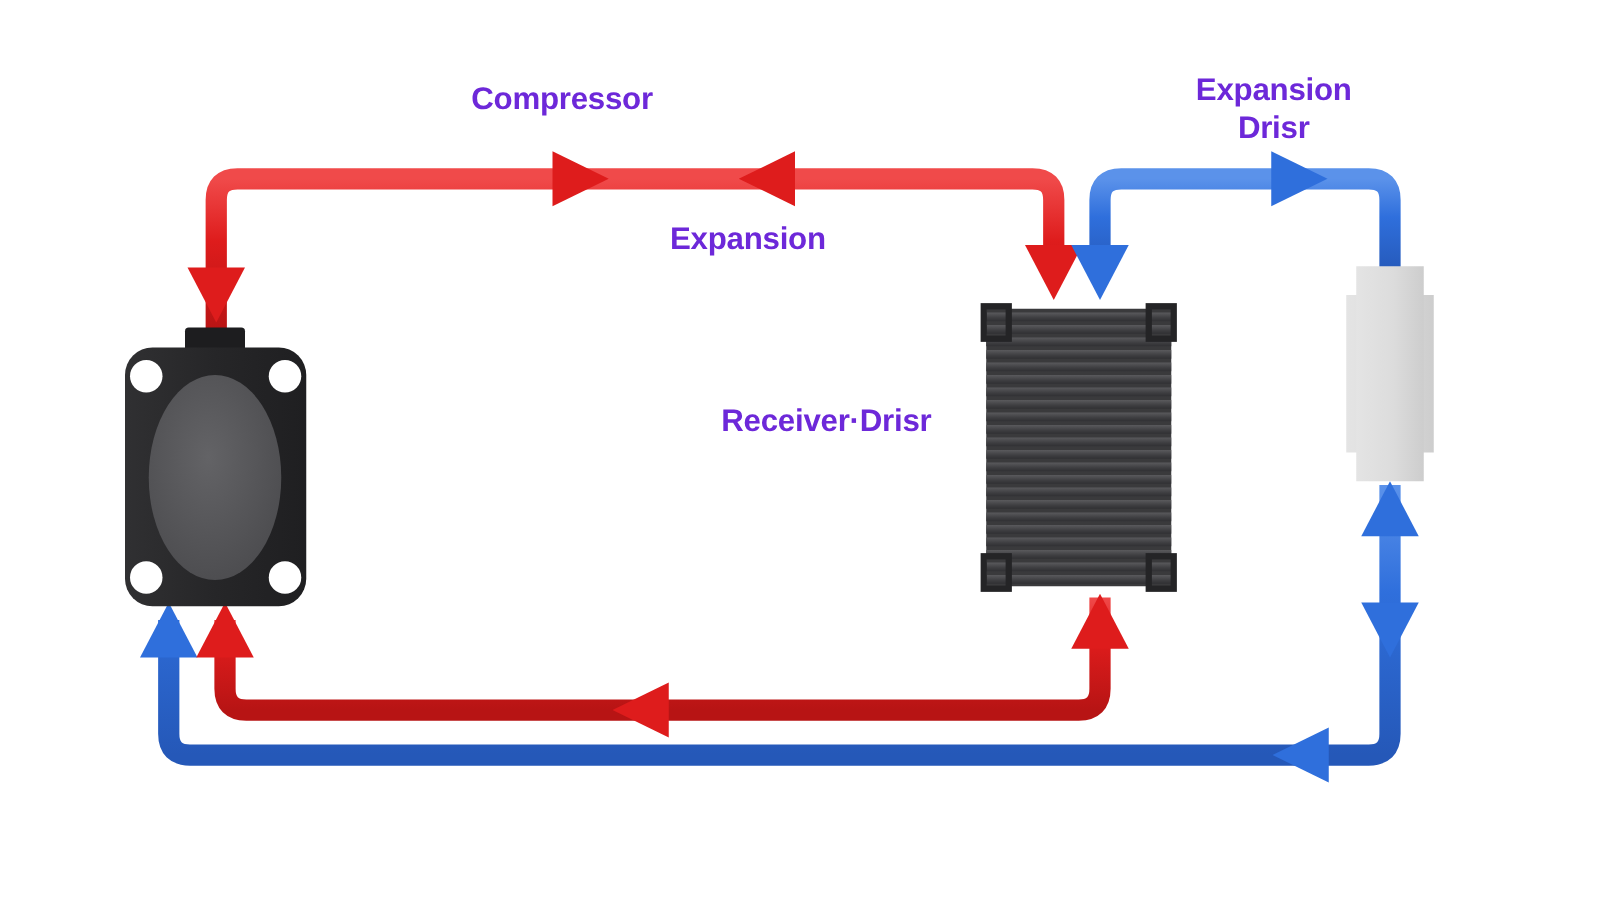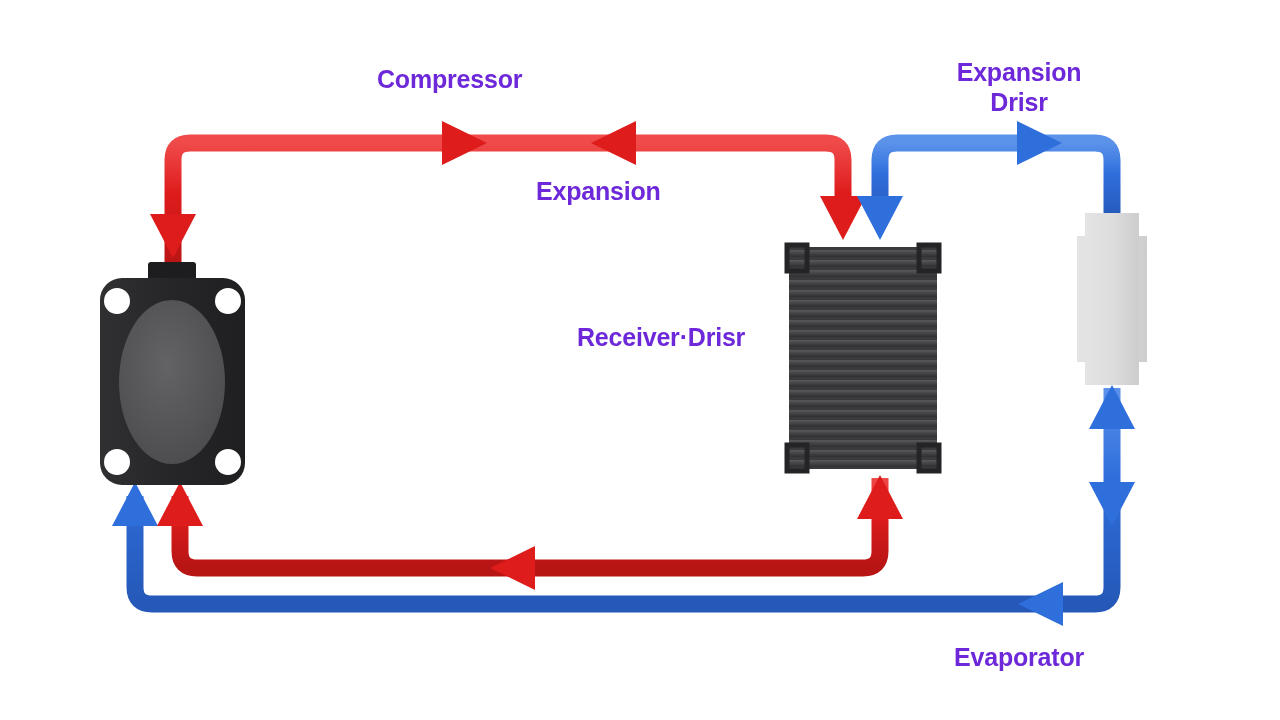--- a/index.html
+++ b/index.html
@@ -185,15 +185,14 @@
 
   <div class="diagram-label label-compressor">Compressor</div>
 
   <div class="diagram-label label-condenser">Expansion</div>
 
   <div class="diagram-label label-receiver">Receiver·Drisr</div>
 
   <div class="diagram-label label-expansion">Expansion
 Drisr</div>
 
-  <div class="diagram-label label-evaporator">Evaporator</div>
 
 </div>
 
 </body></html>

